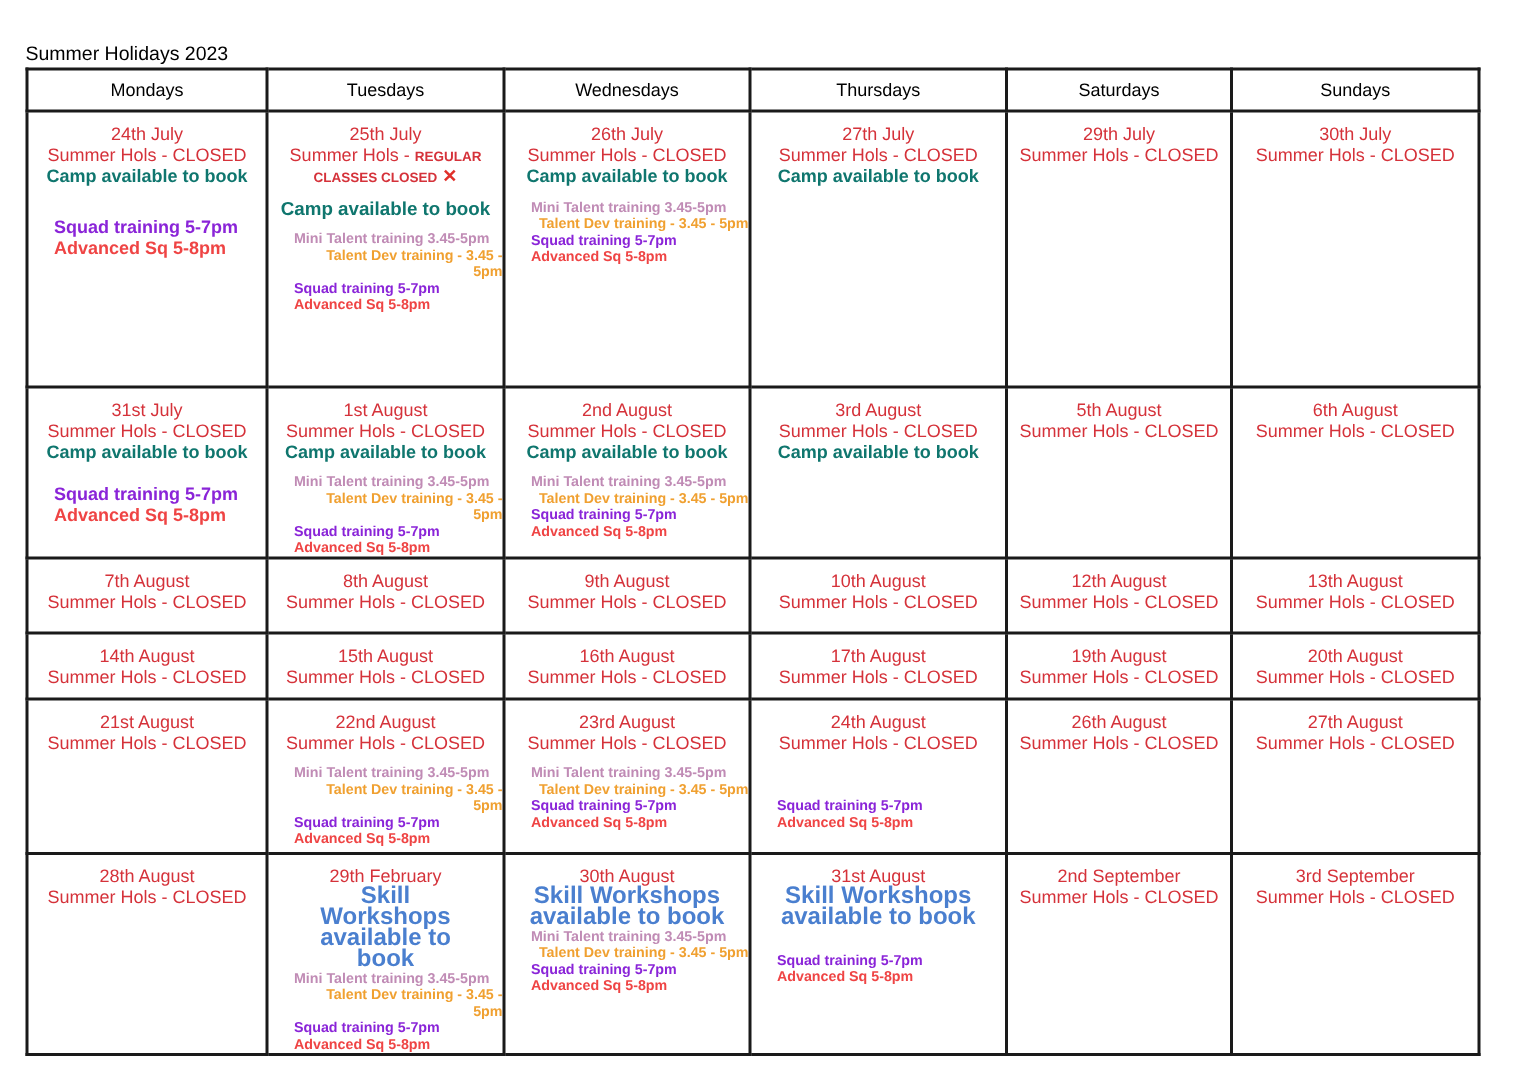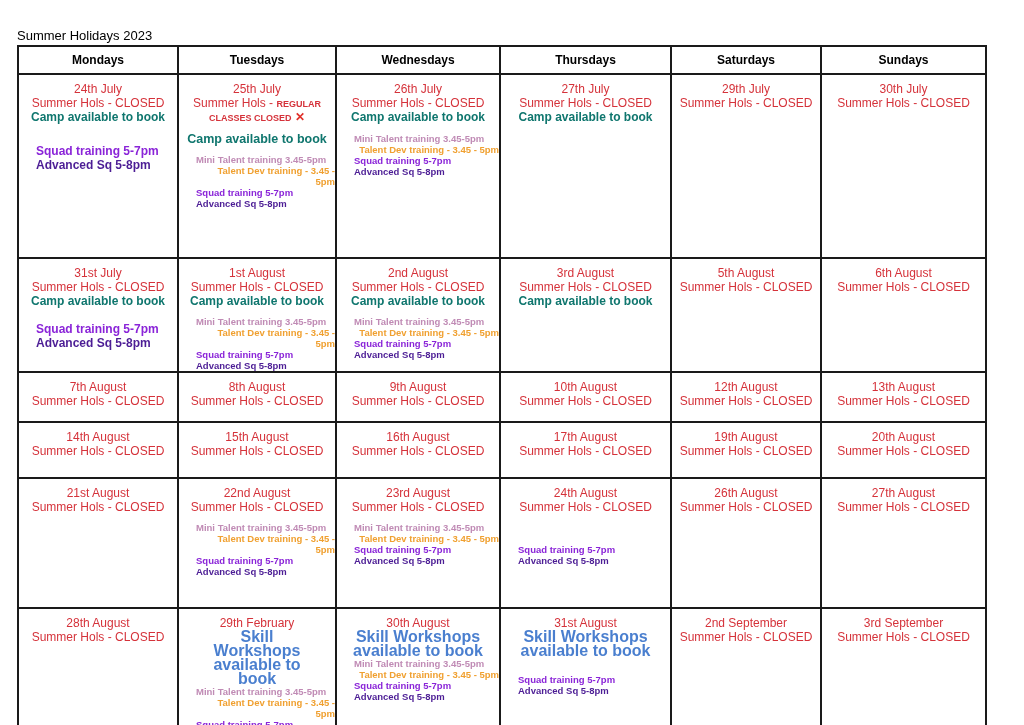--- a/index.html
+++ b/index.html
@@ -1,30 +1,30 @@
 <!DOCTYPE html>
 <html><head>
 <meta charset="utf-8">
 <style>
   html, body { margin:0; padding:0; background:#ffffff; }
   body { width:1024px; height:725px; position:relative; overflow:hidden; font-family:"Liberation Sans", sans-serif; }
   .doc-title { position:absolute; left:17px; top:28px; font-size:13px; color:#000; }
   table.sched { position:absolute; left:17px; top:45px; border-collapse:collapse; table-layout:fixed; }
   table.sched th, table.sched td { border:2px solid #1a1a1a; padding:0; vertical-align:top; text-align:center; }
-  table.sched th { height:26px; font-size:12px; font-weight:bold; color:#000; vertical-align:middle; }
+  table.sched th { height:26px; font-size:12px; font-weight:normal; color:#000; vertical-align:middle; }
   .date, .closed { font-size:12px; line-height:14px; color:#d5323a; }
   .closed-small { font-size:9px; font-weight:bold; color:#d5323a; line-height:11px; }
   .camp { font-size:12px; line-height:14px; font-weight:bold; color:#0f766e; }
   .camp.big { font-size:12.5px; margin-top:8px; margin-bottom:8px; }
   .skill { font-size:16px; line-height:14px; font-weight:bold; color:#4a7fcf; }
   .acts { text-align:left; padding-left:17px; }
   .mini { font-size:9.5px; line-height:11px; font-weight:bold; color:#c08bb5; }
   .tdev { font-size:9.5px; line-height:11px; font-weight:bold; color:#f0a030;text-align:right; }
   .squad { font-size:9.5px; line-height:11px; font-weight:bold; color:#8a24d8; }
-  .adv { font-size:9.5px; line-height:11px; font-weight:bold; color:#4c1d95; }
+  .adv { font-size:9.5px; line-height:11px; font-weight:bold; color:#ef4444; }
   .squad.big, .adv.big { font-size:12px; line-height:14px; }
   .cell-inner { padding-top:7px; }
   .x-icon { color:#e0302a; font-size:12px; font-weight:bold; }
 </style>
 </head>
 <body>
 
 <div class="doc-title">Summer Holidays 2023</div>
 
 <table class="sched">
@@ -198,21 +198,21 @@
       </div>
         </td>
       <td>
           <div class="cell-inner">
         <div class="date">13th August</div>
         <div class="closed">Summer Hols - CLOSED</div>
       </div>
         </td>
     </tr>
 
-    <tr style="height:56px">
+    <tr style="height:44px">
       <td>
           <div class="cell-inner">
         <div class="date">14th August</div>
         <div class="closed">Summer Hols - CLOSED</div>
       </div>
         </td>
       <td>
           <div class="cell-inner">
         <div class="date">15th August</div>
         <div class="closed">Summer Hols - CLOSED</div>
@@ -237,21 +237,21 @@
       </div>
         </td>
       <td>
           <div class="cell-inner">
         <div class="date">20th August</div>
         <div class="closed">Summer Hols - CLOSED</div>
       </div>
         </td>
     </tr>
 
-    <tr style="height:130px">
+    <tr style="height:103px">
       <td>
           <div class="cell-inner">
         <div class="date">21st August</div>
         <div class="closed">Summer Hols - CLOSED</div>
       </div>
         </td>
       <td>
           <div class="cell-inner">
         <div class="date">22nd August</div>
         <div class="closed">Summer Hols - CLOSED</div>

